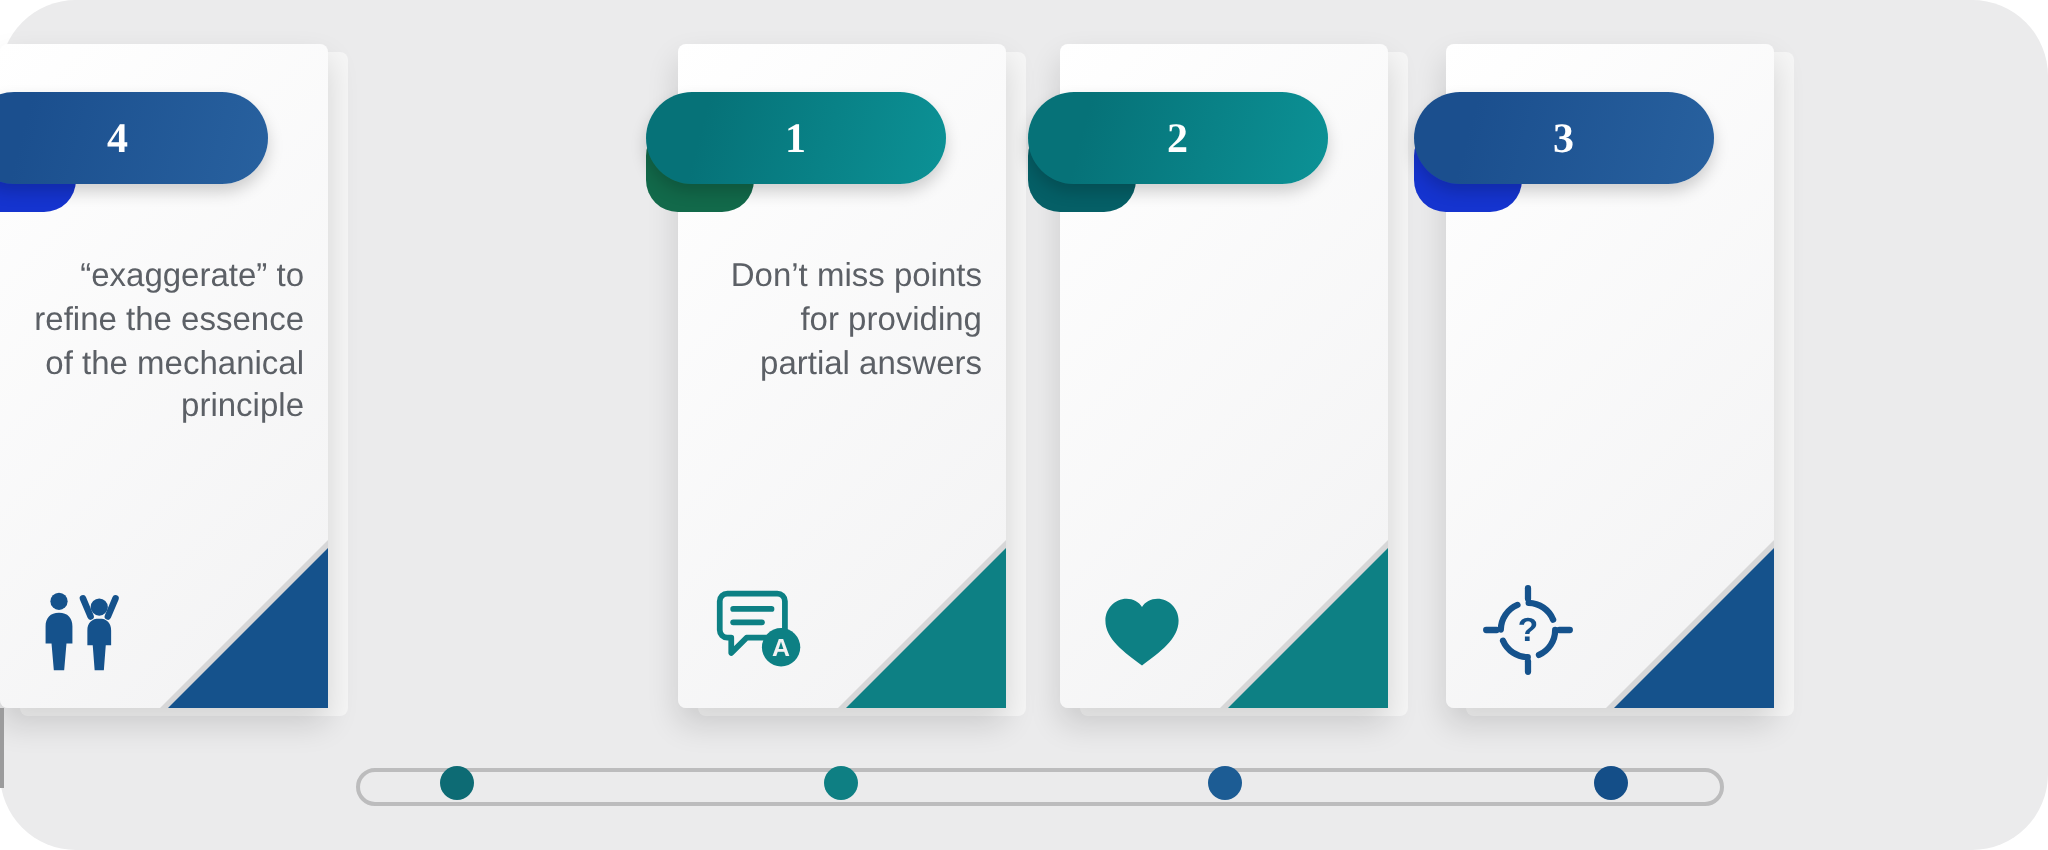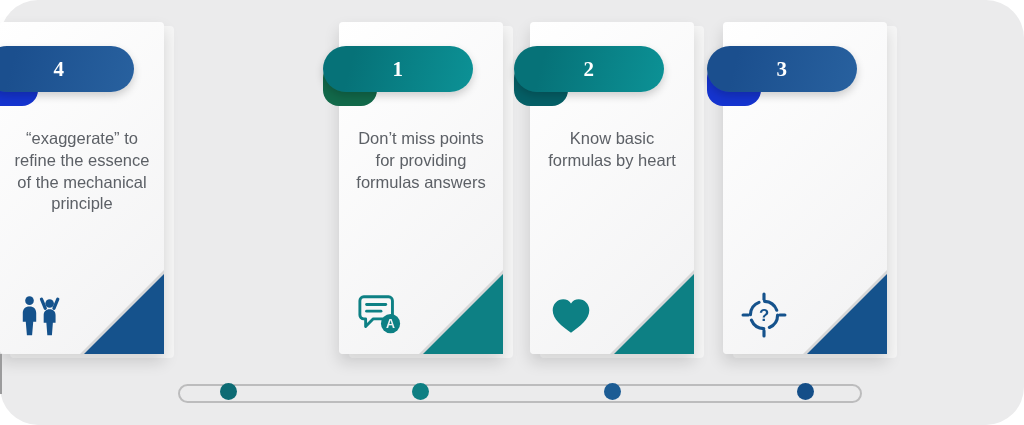--- a/index.html
+++ b/index.html
@@ -17,21 +17,21 @@
 
   .pill-wrap{position:absolute;top:0;left:0;width:100%;height:0;}
   .pill-accent{position:absolute;top:40px;left:-16px;width:54px;height:44px;border-radius:16px;
                background:var(--accent,#0a6);z-index:1;}
   .pill{position:absolute;top:24px;left:-16px;width:150px;height:46px;border-radius:23px;
         background:linear-gradient(105deg,var(--pill,#067278) 20%,var(--pill-light,#0c9296) 100%);
         z-index:2;display:flex;align-items:center;justify-content:center;
         box-shadow:0 4px 8px rgba(0,0,0,.18);}
   .pill span{color:#ffffff;font-family:"Liberation Serif",serif;font-size:21px;font-weight:700;letter-spacing:.5px;}
 
-  .card-text{position:absolute;top:106px;left:12px;right:12px;text-align:center;
+  .card-text{position:absolute;top:106px;left:12px;right:12px;text-align:right;
              color:#5c6066;font-size:16.5px;line-height:1.32;font-weight:500;}
 
   .corner-shadow{position:absolute;right:0;bottom:0;width:84px;height:84px;background:#d7d7d8;
                  clip-path:polygon(100% 0,100% 100%,0 100%);}
   .corner{position:absolute;right:0;bottom:0;width:80px;height:80px;background:var(--corner,#0d8084);
           clip-path:polygon(100% 0,100% 100%,0 100%);}
 
   .card-icon{position:absolute;left:18px;bottom:16px;width:46px;height:46px;color:var(--icon,#0d8084);}
   .card-icon svg{width:100%;height:100%;display:block;}
 
@@ -56,21 +56,21 @@
 <div class="stage">
   <div class="bg"></div>
 
   <div class="card" data-step="0" style="--pill: #067278; --pill-light: #0c9296; --accent: #12694a; --corner: #0d8084; --icon: #0d8084; --dot: #0d6b74;">
     <div class="pill-wrap">
       <div class="pill-accent"></div>
       <div class="pill">
         <span>1</span>
       </div>
     </div>
-    <div class="card-text">Don’t miss points for providing formulas answers</div>
+    <div class="card-text">Don’t miss points for providing partial answers</div>
     <div class="corner-shadow"></div>
     <div class="corner"></div>
     <div class="card-icon">
       <svg viewBox="0 0 48 46">
         <g fill="none" stroke="currentColor" stroke-width="3" stroke-linejoin="round" stroke-linecap="round">
           <path d="M7 4h26a4 4 0 0 1 4 4v15a4 4 0 0 1-4 4H17l-8 8v-8H7a4 4 0 0 1-4-4V8a4 4 0 0 1 4-4z"></path>
           <line x1="10" y1="12" x2="30" y2="12"></line>
           <line x1="10" y1="19" x2="25" y2="19"></line>
         </g>
         <circle cx="35" cy="32" r="10" fill="currentColor"></circle>
@@ -79,21 +79,20 @@
     </div>
   </div>
 
   <div class="card" data-step="1" style="--pill: #067278; --pill-light: #0c9296; --accent: #055f66; --corner: #0d8084; --icon: #0d8084; --dot: #0e7f83;">
     <div class="pill-wrap">
       <div class="pill-accent"></div>
       <div class="pill">
         <span>2</span>
       </div>
     </div>
-    <div class="card-text">Know basic formulas by heart</div>
     <div class="corner-shadow"></div>
     <div class="corner"></div>
     <div class="card-icon">
       <svg viewBox="0 0 44 40" fill="currentColor">
         <path d="M22 37C13.5 30.5 4.5 24.3 4.5 15.4 4.5 9.7 9 5 14.6 5c3.1 0 6 1.5 7.4 4 1.4-2.5 4.3-4 7.4-4C35 5 39.5 9.7 39.5 15.4c0 8.9-9 15.1-17.5 21.6z"></path>
       </svg>
     </div>
   </div>
 
   <div class="card" data-step="2" style="--pill: #1b4f8e; --pill-light: #28619f; --accent: #1534cf; --corner: #15528c; --icon: #15528c; --dot: #1c5c94;">

